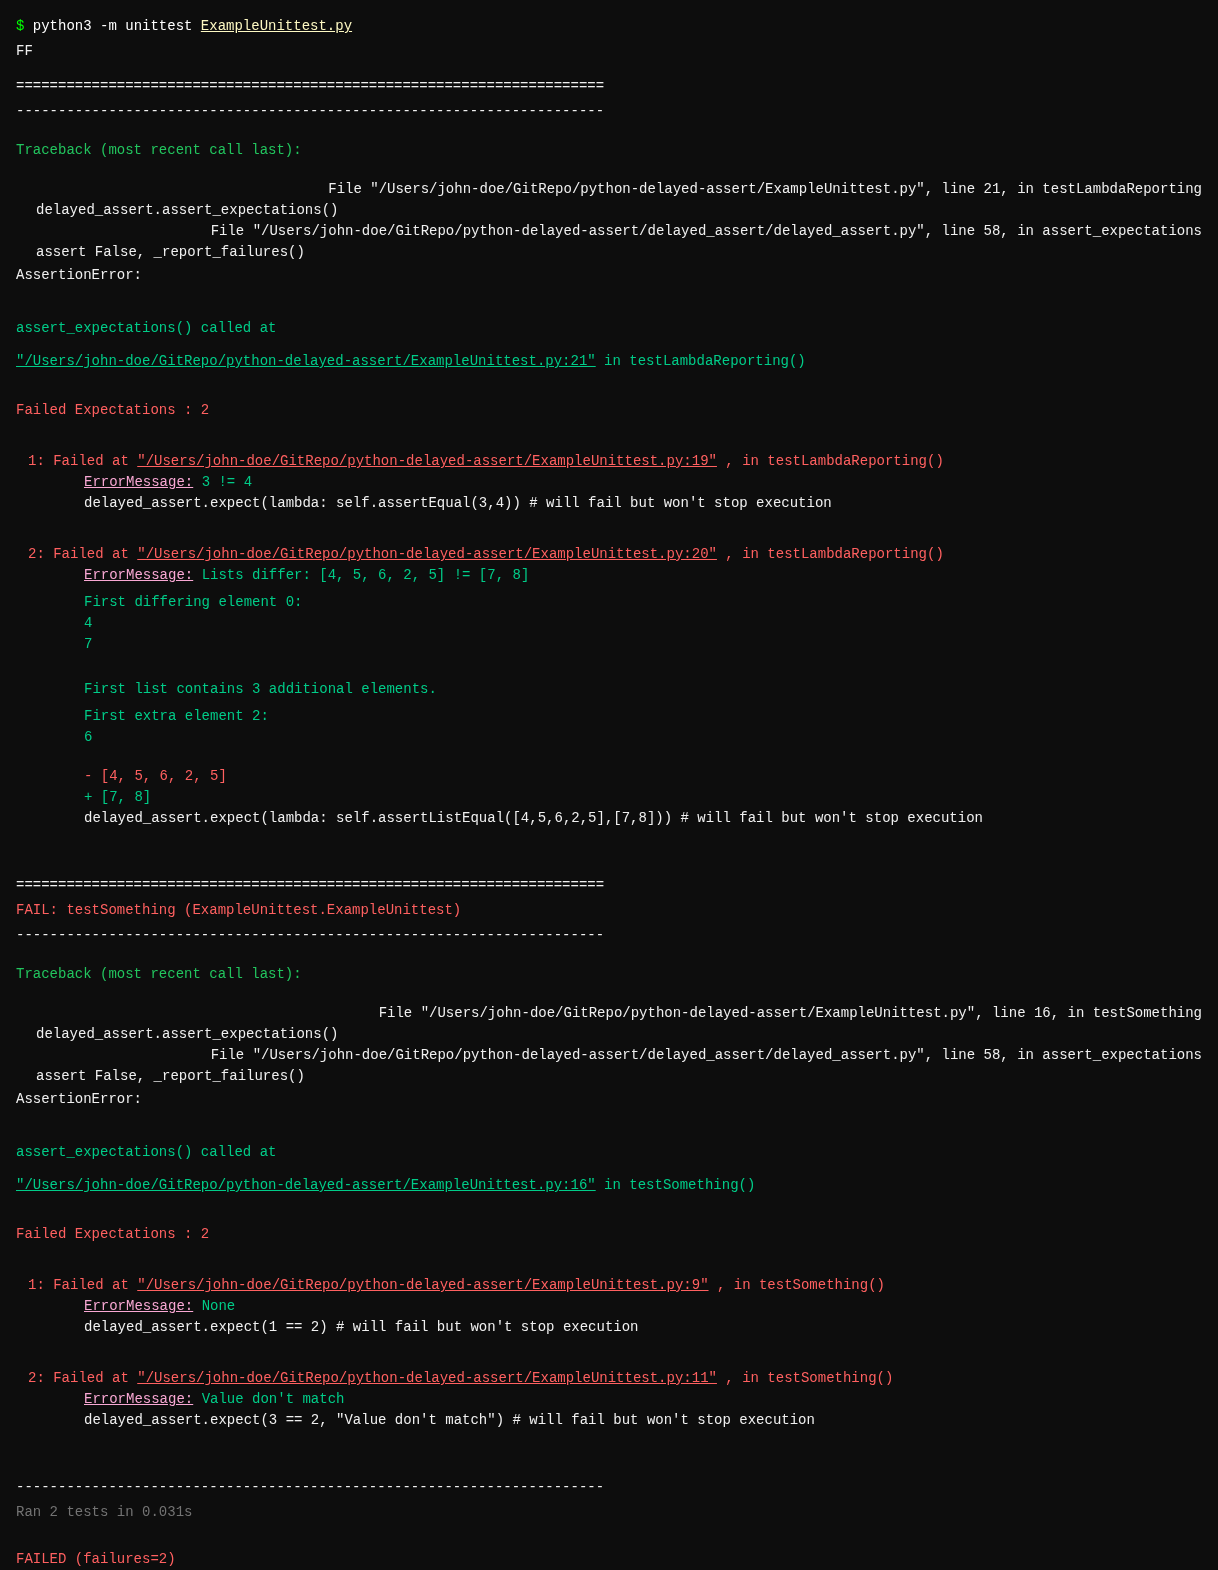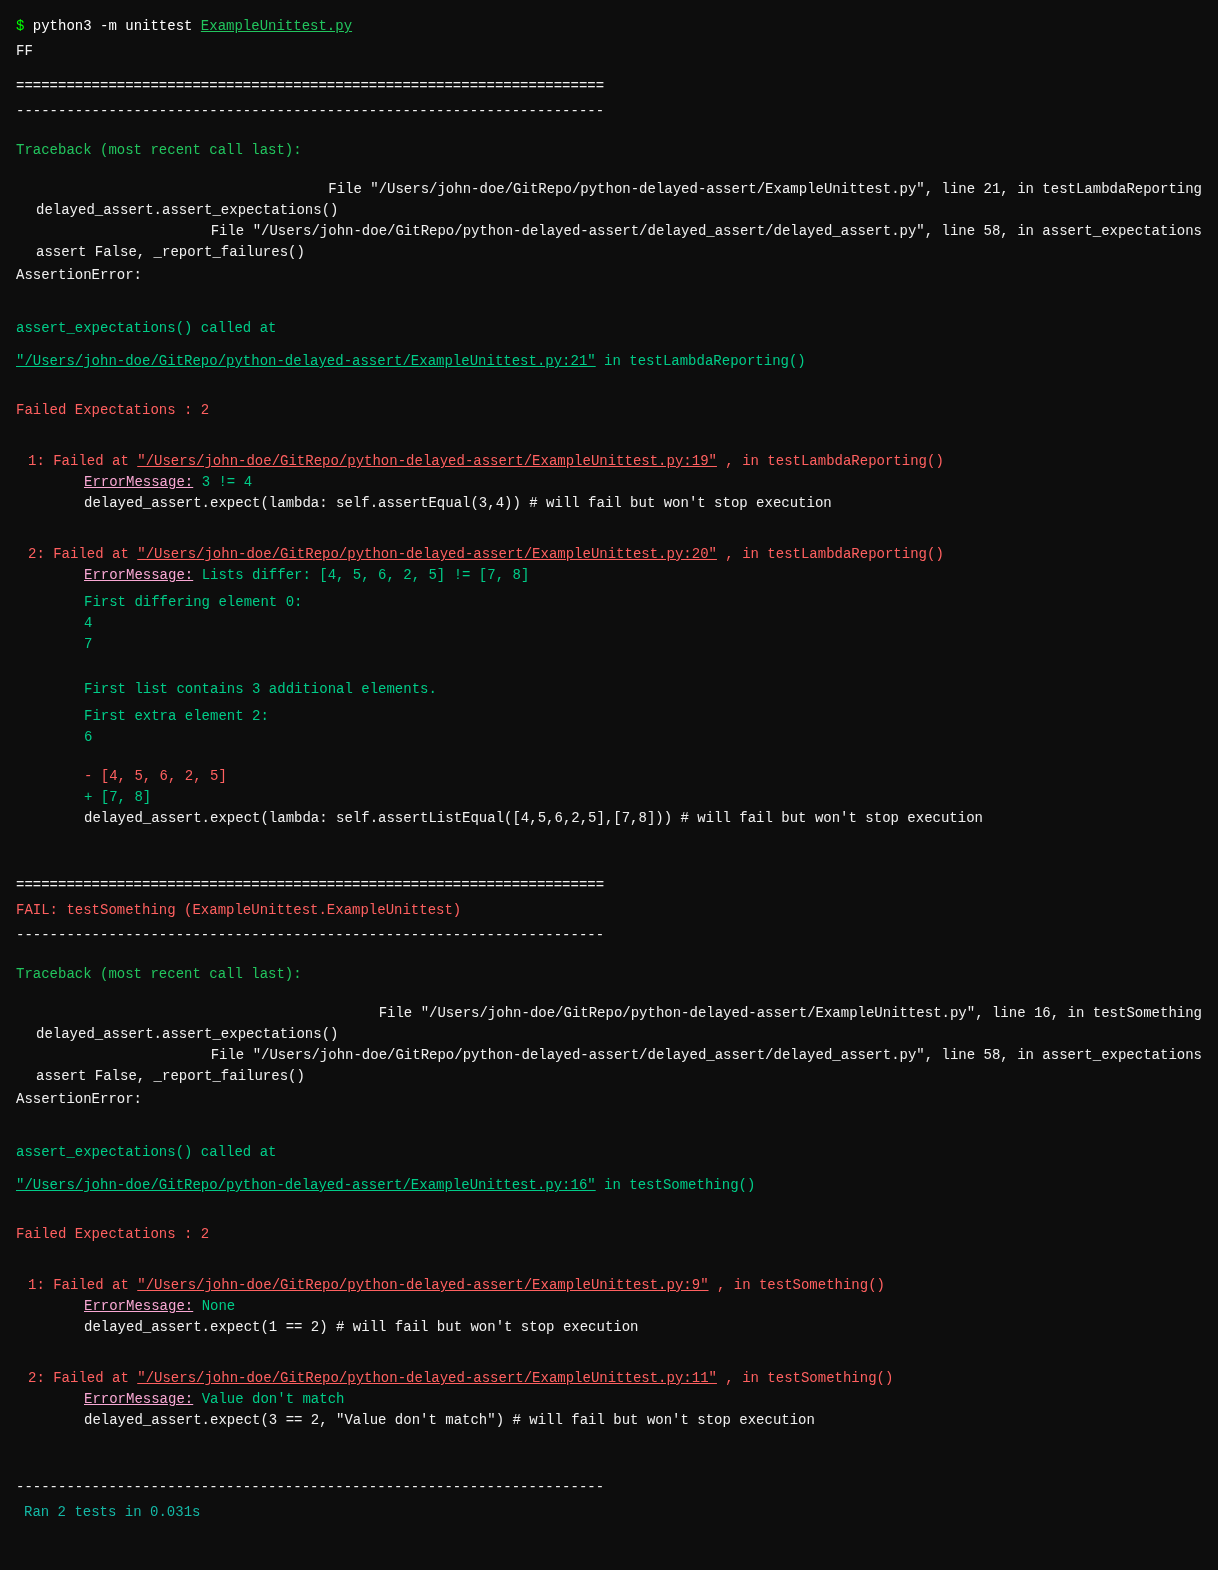--- a/index.html
+++ b/index.html
@@ -31,21 +31,21 @@
 
     .prompt-dollar {
       color: #00ff00;
     }
 
     .prompt-cmd {
       color: #ffffff;
     }
 
     .prompt-file {
-      color: #22c55e;
+      color: #fef9c3;
       text-decoration: underline;
     }
 
     .ff-line {
       color: #f0f0f0;
       margin-bottom: 14px;
     }
 
     .separator {
       color: #f0f0f0;
@@ -148,22 +148,22 @@
 
     .diff-plus {
       color: #00cc88;
     }
 
     .blank-line {
       height: 18px;
     }
 
     .ran-line {
-      color: #14b8a6;
-      margin: 4px 8px;
+      color: #737373;
+      margin: 4px 0;
     }
 
     .failed-final {
       color: #ff6060;
       margin-top: 4px;
     }
   </style>
 </head>
 <body>
 
@@ -307,14 +307,15 @@
   </div>
 
   <div class="blank-line"></div>
   <div class="blank-line"></div>
 
   <div class="separator">----------------------------------------------------------------------</div>
 
   <div class="ran-line">Ran 2 tests in 0.031s</div>
   <div class="blank-line"></div>
 
+  <div class="failed-final">FAILED (failures=2)</div>
 
 </div>
 
 </body></html>

